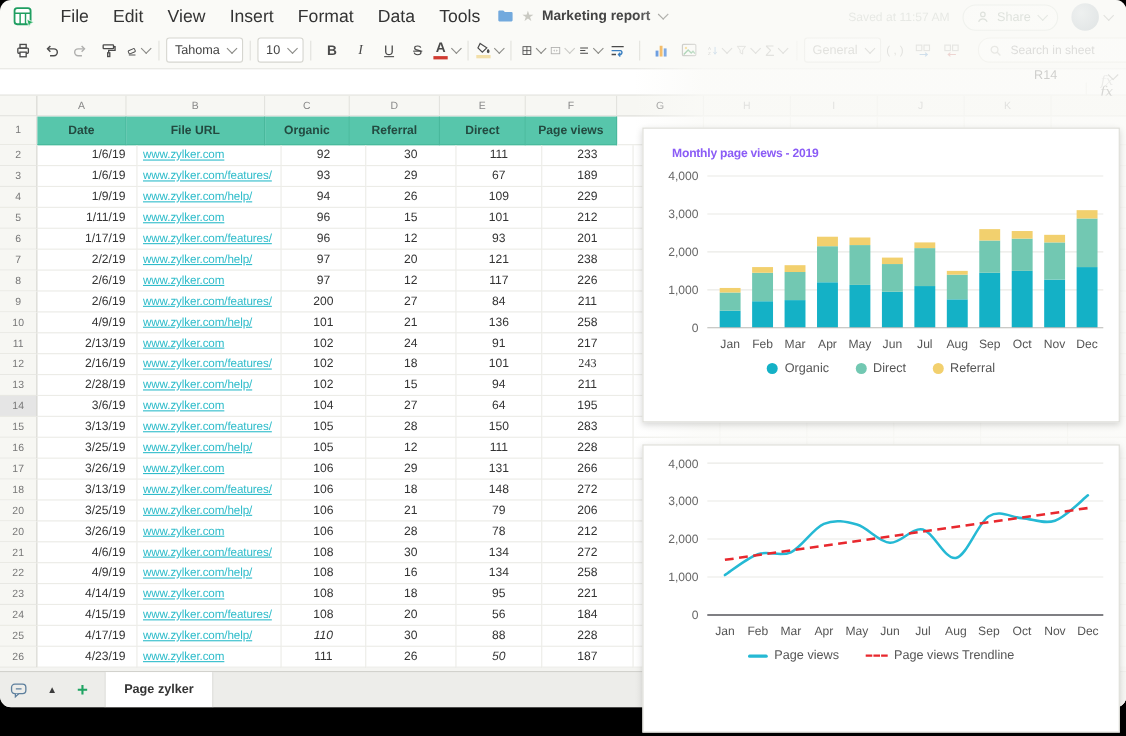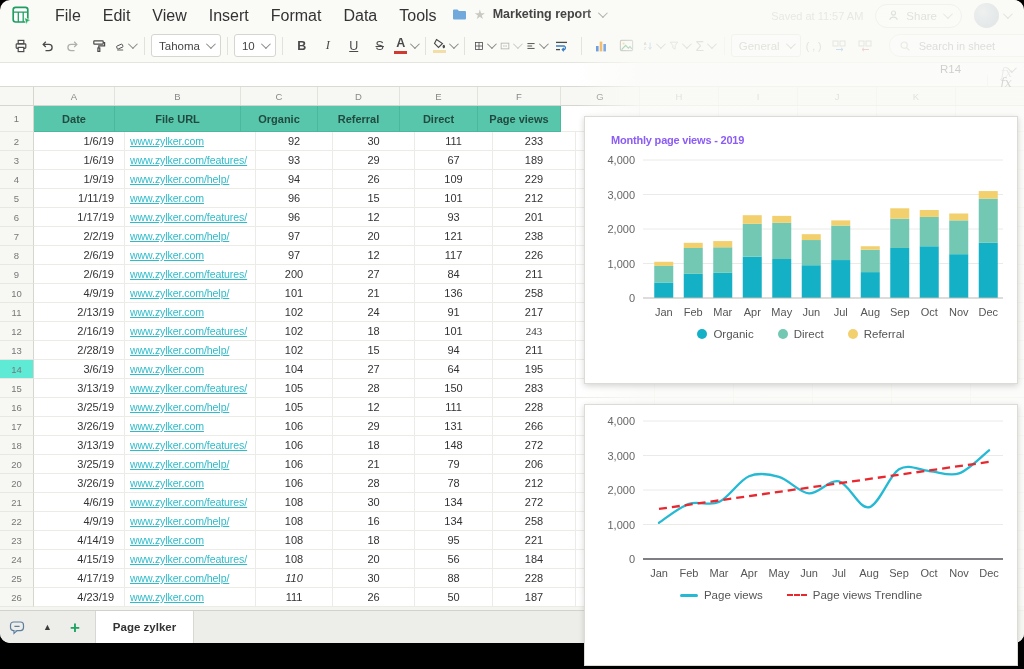--- a/index.html
+++ b/index.html
@@ -59,21 +59,21 @@
   .sheet{position:relative;height:529px;background:#f4f4f1;overflow:hidden;}
   .colrow{display:flex;height:18px;background:#f7f7f3;border-bottom:1px solid #d6d6d1;}
   .corner{width:33px;flex:none;border-right:1px solid #d6d6d1;}
   .colcell{flex:none;border-right:1px solid #e3e3de;display:flex;align-items:center;justify-content:center;
            font-size:9.5px;color:#888;}
   .row{display:flex;height:19px;background:#fff;}
   .row.hdr{height:26px;}
   .rownum{width:33px;flex:none;background:#f7f7f3;border-right:1px solid #d6d6d1;
           border-bottom:1px solid #e8e8e3;display:flex;align-items:center;justify-content:center;
           font-size:9.5px;color:#777;}
-  .rownum.sel{background:#5eead4;}
+  .rownum.sel{background:#e5e5e5;}
   .cell{flex:none;border-right:1px solid #ececе7;border-right:1px solid #ececе7;
         border-right:1px solid #ecece7;border-bottom:1px solid #ecece7;font-size:11px;color:#333;
         display:flex;align-items:center;overflow:hidden;white-space:nowrap;}
   .hdr-cell{background:#57c6ab;border-right:1px solid #49b89c;border-bottom:1px solid #49b89c;
             font-weight:bold;color:#234a40;justify-content:center;font-size:11px;}
   .c-date{justify-content:flex-end;padding-right:10px;}
   .c-num{justify-content:center;}
   .c-url{padding-left:5px;}
   .link{color:#2ebcca;text-decoration:underline;font-size:10.6px;letter-spacing:-0.1px;cursor:pointer;}
 
@@ -775,21 +775,21 @@
             <div class="cell " style="width: 80px;"></div>
           </div>
           <div class="row">
             <div class="rownum">26</div>
             <div class="cell c-date" style="width: 80px;">4/23/19</div>
             <div class="cell c-url" style="width: 125px;">
               <span class="link">www.zylker.com</span>
             </div>
             <div class="cell c-num" style="width: 76px;">111</div>
             <div class="cell c-num" style="width: 81px;">26</div>
-            <div class="cell c-num" style="width: 77px;">50</div>
+            <div class="cell c-num" style="width: 77px; font-style: italic;">50</div>
             <div class="cell c-num" style="width: 82px;">187</div>
             <div class="cell " style="width: 78px;"></div>
             <div class="cell " style="width: 78px;"></div>
             <div class="cell " style="width: 78px;"></div>
             <div class="cell " style="width: 78px;"></div>
             <div class="cell " style="width: 78px;"></div>
             <div class="cell " style="width: 80px;"></div>
           </div>
         </div>
     </div>

